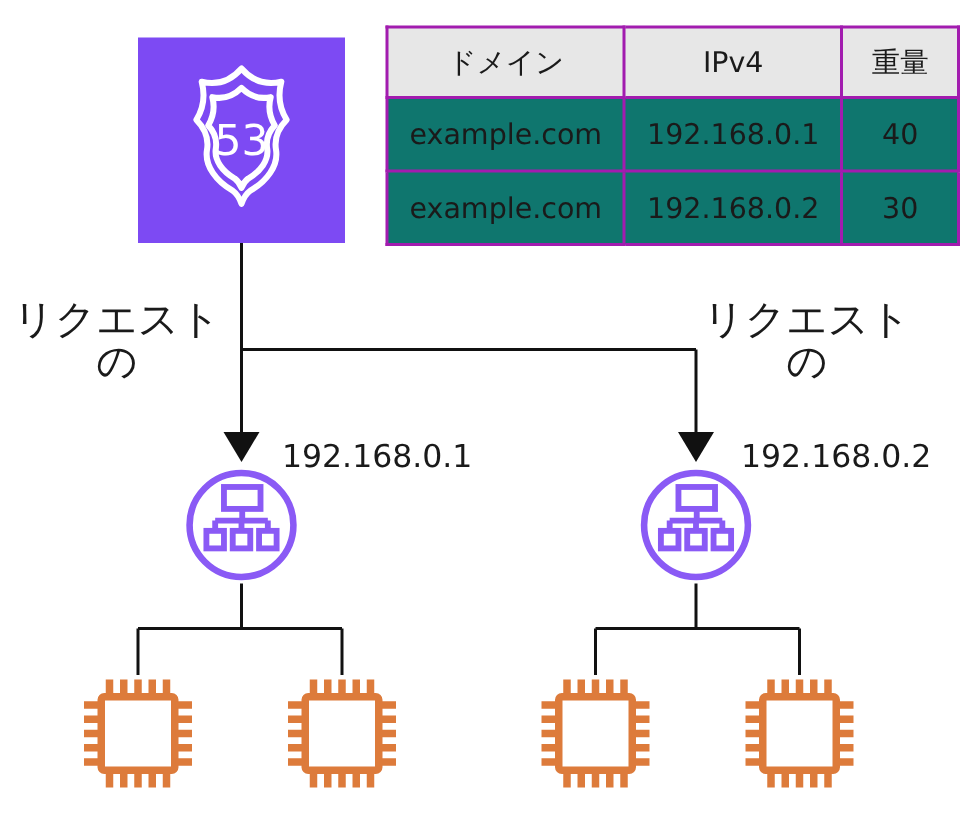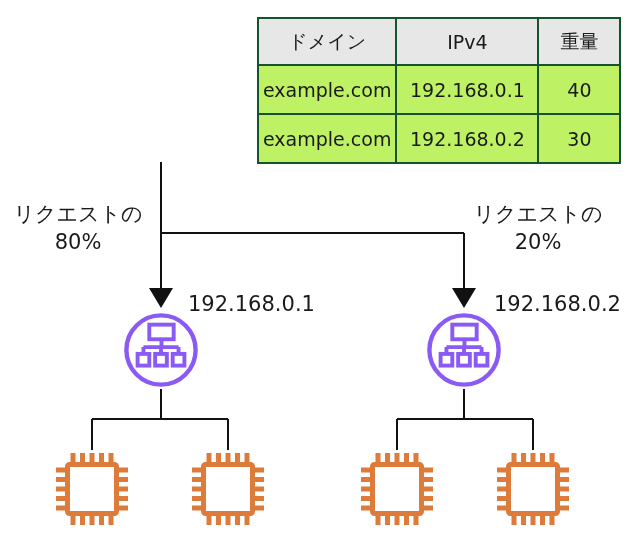--- a/index.html
+++ b/index.html
@@ -31,37 +31,37 @@
   .connectors { left: 0; top: 0; width: 640px; height: 546px; pointer-events: none; }
 
   
   .route-table {
     left: 257px; top: 17px;
     border-collapse: collapse;
     table-layout: fixed;
     font-size: 19px;
   }
   .route-table th, .route-table td {
-    border: 2px solid #14532d;
+    border: 2px solid #a21caf;
     text-align: center;
-    padding: 0 4px;
+    padding: 0 14px;
     font-weight: normal;
     white-space: nowrap;
   }
   .route-table th { background: #e7e7e7; height: 45px; }
-  .route-table td { background: #bef264; height: 47px; }
+  .route-table td { background: #0f766e; height: 47px; }
   .col-domain { width: 138px; }
   .col-ipv4   { width: 142px; }
   .col-weight { width: 82px;  }
 
   
   .req-label {
     width: 144px;
     text-align: center;
-    font-size: 21px;
+    font-size: 27px;
     line-height: 28px;
   }
   .req-left  { left: 6px;   top: 200px; }
   .req-right { left: 466px; top: 200px; }
 
   
   .ip-label { font-size: 21px; white-space: nowrap; }
   .ip-left  { left: 188px; top: 292px; }
   .ip-right { left: 494px; top: 292px; }
 
@@ -100,20 +100,49 @@
       <path d="M397,419 H533"></path>
       <path d="M397,419 V450"></path>
       <path d="M533,419 V450"></path>
     </g>
     <g fill="#111111" stroke="none">
       <polygon points="149,288 173,288 161,308"></polygon>
       <polygon points="452,288 476,288 464,308"></polygon>
     </g>
   </svg>
 
+  <div class="abs r53">
+    <svg viewBox="0 0 100 100" xmlns="http://www.w3.org/2000/svg">
+      <g fill="none" stroke="#ffffff" stroke-width="3.4" stroke-linejoin="round">
+        <path d="M50,9
+                 C44,16 36,18.5 27.5,16.5
+                 C29.5,24 28.5,31.5 24.5,38
+                 C29.5,43 31.5,49 30.5,55
+                 C29,64 36,73 45,78
+                 C47.2,79.6 49,82.5 50,85.5
+                 C51,82.5 52.8,79.6 55,78
+                 C64,73 71,64 69.5,55
+                 C68.5,49 70.5,43 75.5,38
+                 C71.5,31.5 70.5,24 72.5,16.5
+                 C64,18.5 56,16 50,9 Z"></path>
+        <path d="M50,20
+                 C45.5,24.5 39.5,26.5 33.5,25.2
+                 C35,30.7 34,36.5 31.2,41.2
+                 C34.8,45 36.2,49.6 35.5,54.2
+                 C34.4,61 39.5,67.5 46.2,71.2
+                 C47.8,72.4 49.2,74.5 50,76.5
+                 C50.8,74.5 52.2,72.4 53.8,71.2
+                 C60.5,67.5 65.6,61 64.5,54.2
+                 C63.8,49.6 65.2,45 68.8,41.2
+                 C66,36.5 65,30.7 66.5,25.2
+                 C60.5,26.5 54.5,24.5 50,20 Z"></path>
+      </g>
+      <text x="50" y="58" text-anchor="middle" font-size="24" fill="#ffffff">53</text>
+    </svg>
+  </div>
 
   <table class="abs route-table">
     <colgroup>
       <col class="col-domain">
         <col class="col-ipv4">
         <col class="col-weight">
     </colgroup>
     <thead>
       <tr>
         <th>ドメイン</th>
@@ -130,25 +159,23 @@
       <tr>
         <td>example.com</td>
         <td>192.168.0.2</td>
         <td>30</td>
       </tr>
     </tbody>
   </table>
 
   <div class="abs req-label req-left">
     <div>リクエストの</div>
-    <div>80%</div>
   </div>
   <div class="abs req-label req-right">
     <div>リクエストの</div>
-    <div>20%</div>
   </div>
 
   <div class="abs ip-label ip-left">192.168.0.1</div>
   <div class="abs ip-label ip-right">192.168.0.2</div>
 
   <div class="abs lb lb-left">
     <svg viewBox="0 0 80 80" xmlns="http://www.w3.org/2000/svg">
       <circle cx="40" cy="40" r="35.5" fill="#ffffff" stroke="#8a5af5" stroke-width="4.5"></circle>
       <g fill="none" stroke="#8a5af5" stroke-width="4">
         <rect x="28" y="14" width="25" height="15"></rect>

